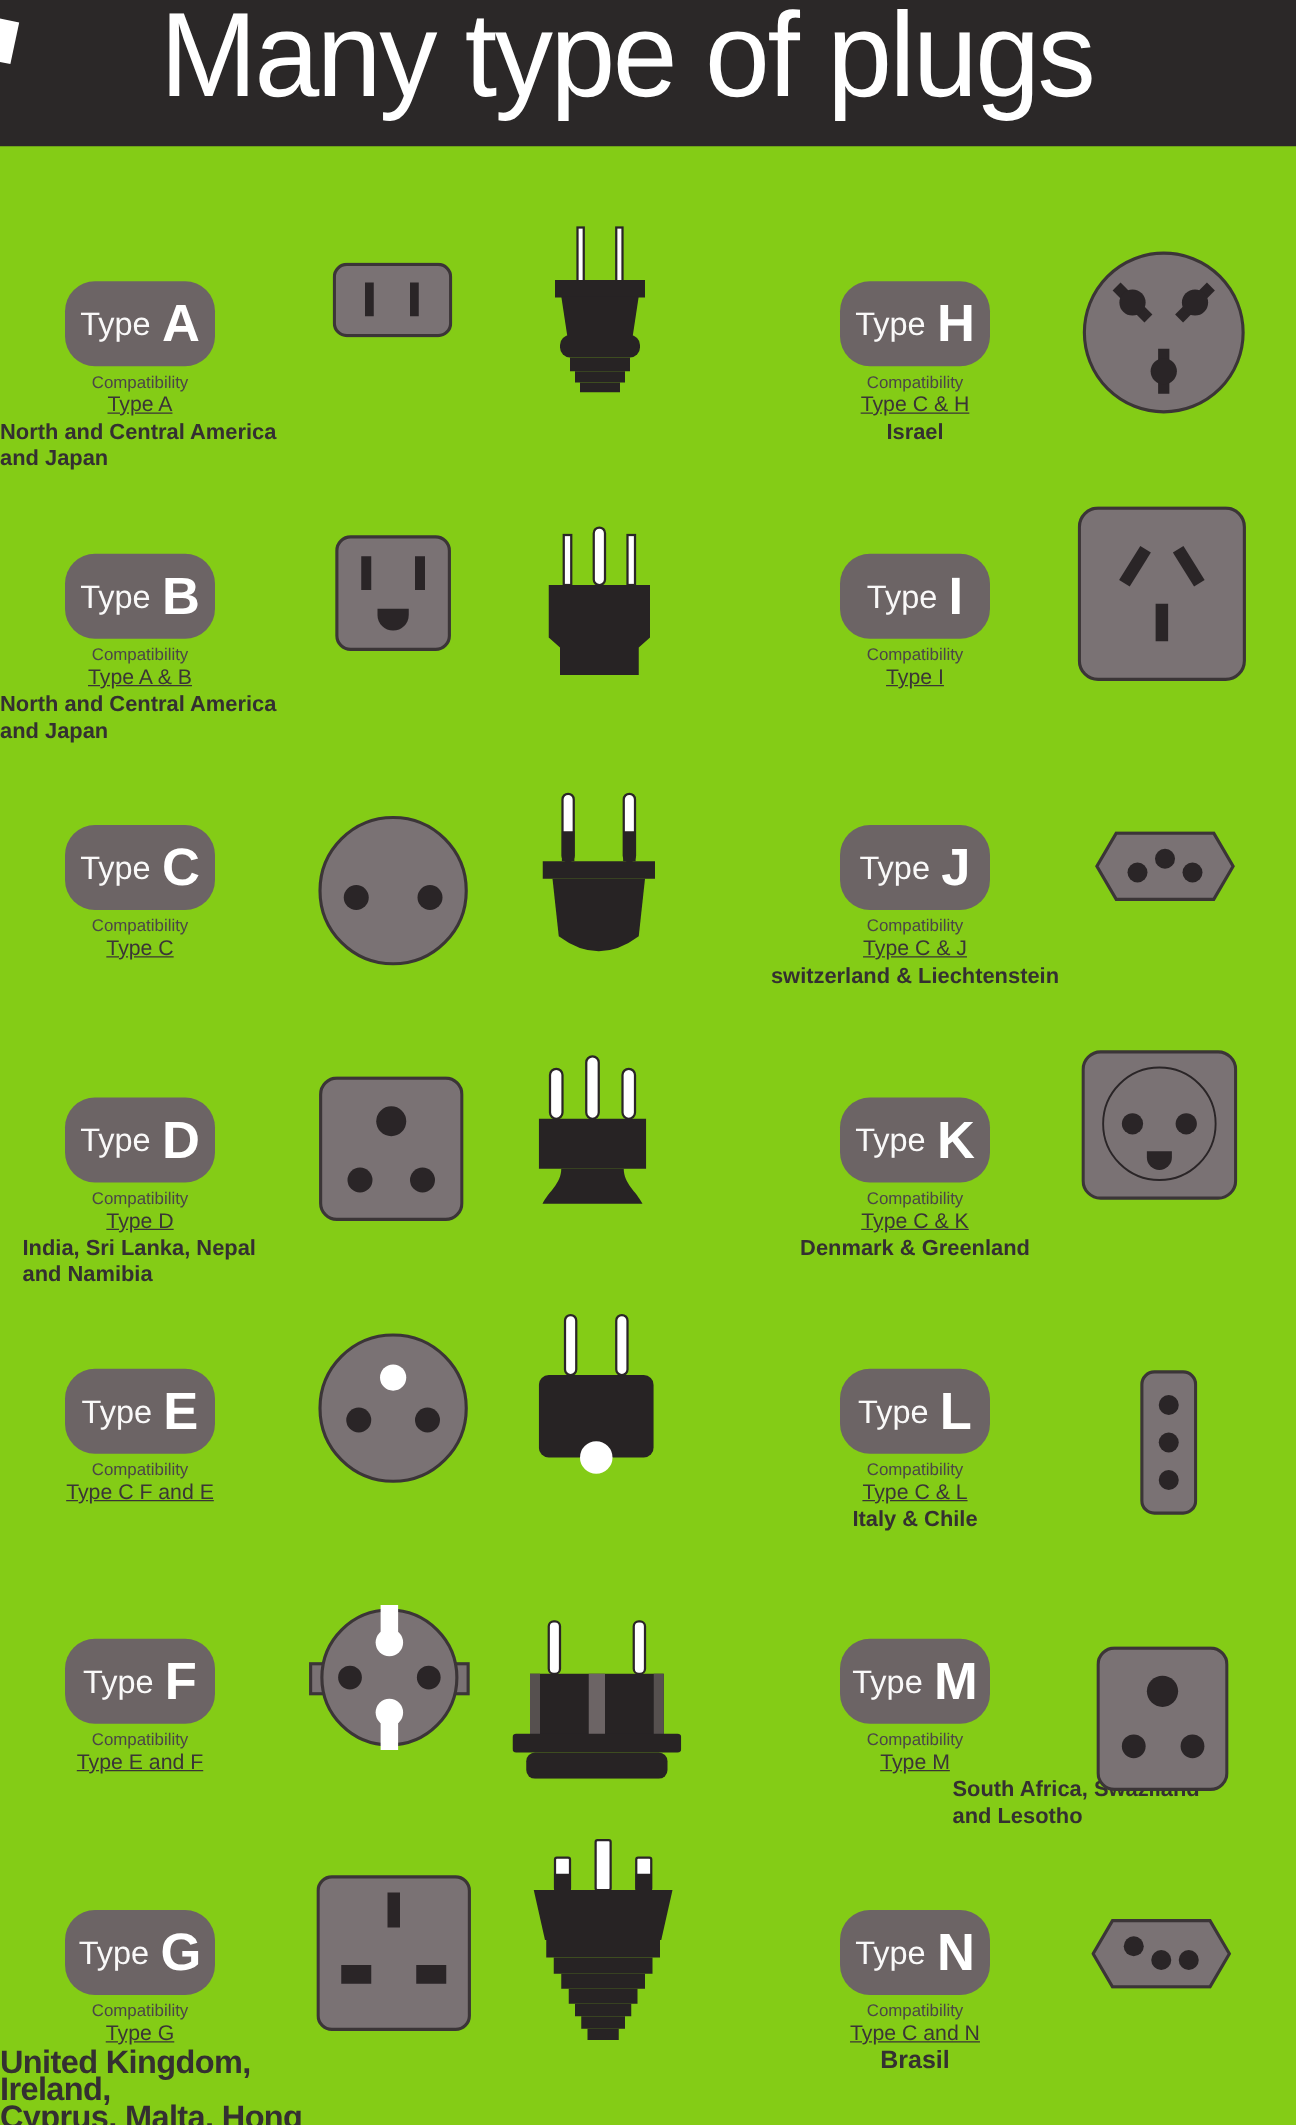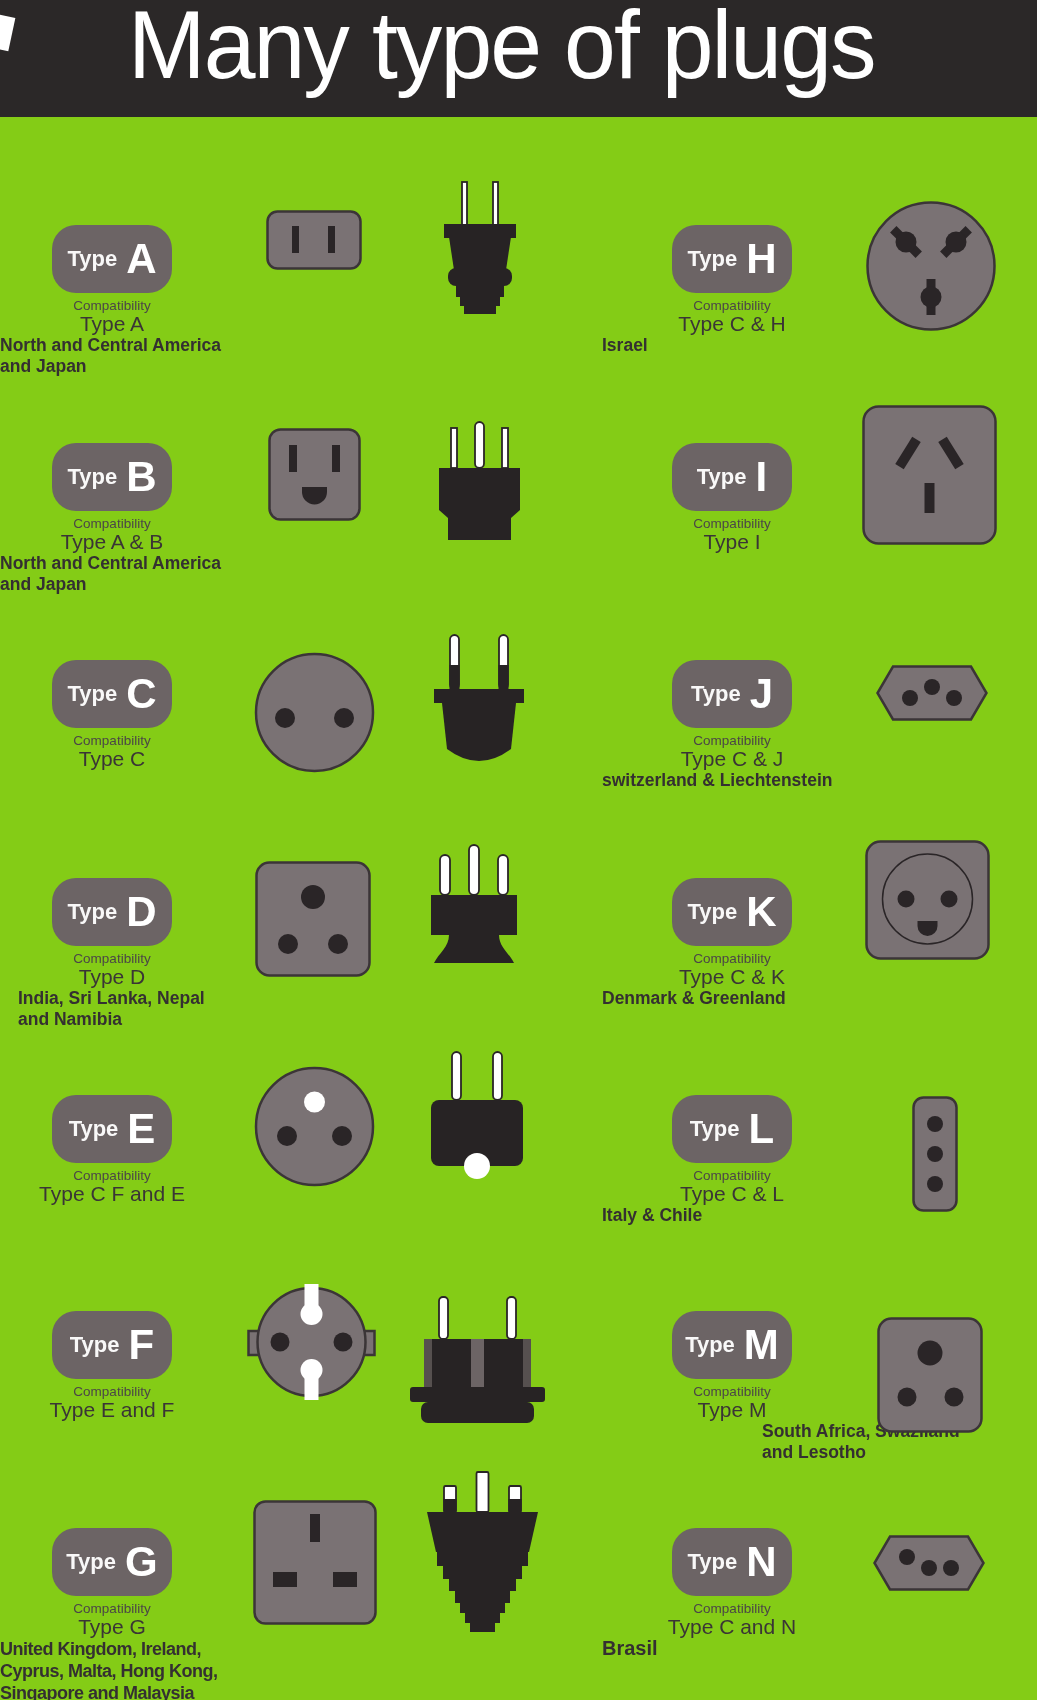--- a/index.html
+++ b/index.html
@@ -7,32 +7,32 @@
           font-family:"Liberation Sans","DejaVu Sans",sans-serif;color:#2f2b2c;}
   .abs{position:absolute;}
   
   .header{left:0;top:0;width:1037px;height:117px;background:#2b2828;}
   .header-notch{left:-4px;top:16px;width:16px;height:34px;background:#ffffff;transform:rotate(12deg);}
   .title{left:128px;top:-14px;font-size:96px;font-weight:400;color:#ffffff;white-space:nowrap;
          letter-spacing:-2px;transform:scaleX(.97);transform-origin:left top;line-height:117px;}
   
   .badge{width:120px;height:68px;background:#6c6465;border-radius:24px;display:flex;
          align-items:center;justify-content:center;gap:9px;color:#ffffff;}
-  .badge .w{font-size:22px;font-weight:700;opacity:.96;}
+  .badge .w{font-size:26px;font-weight:400;opacity:.96;}
   .badge .l{font-size:42px;font-weight:700;}
   .bL{left:52px;} .bR{left:672px;}
   
   .compatL{left:2px;width:220px;text-align:center;}
   .compatR{left:612px;width:240px;text-align:center;}
   .clabel{font-size:13.5px;color:#4b4647;line-height:15px;}
-  .cval{font-size:21px;color:#3a3536;line-height:20px;margin-top:1px;}
+  .cval{font-size:17px;color:#3a3536;line-height:20px;margin-top:1px;text-decoration:underline;}
   .countryL{left:0;width:268px;text-align:left;}
-  .countryR{left:602px;width:260px;text-align:left;}
+  .countryR{left:602px;width:260px;text-align:center;}
   .country div{font-size:17.5px;font-weight:700;color:#343031;line-height:21px;}
-  .country.big div{font-size:18px;line-height:22px;letter-spacing:-.5px;}
+  .country.big div{font-size:26px;line-height:22px;letter-spacing:-.5px;}
   .country.med div{font-size:20px;}
   
   .sock{fill:#7a7274;stroke:#3b3537;stroke-width:2.5px;}
   .ring{fill:none;stroke:#2a2527;stroke-width:1.5px;}
   .hole{fill:#2a2527;}
   .plug{fill:#272324;}
   .pin{fill:#ffffff;stroke:#2a2527;stroke-width:1.8px;}
   .white{fill:#ffffff;}
   .clip{fill:#56504f;}
   .stripe{fill:#6c6465;}

